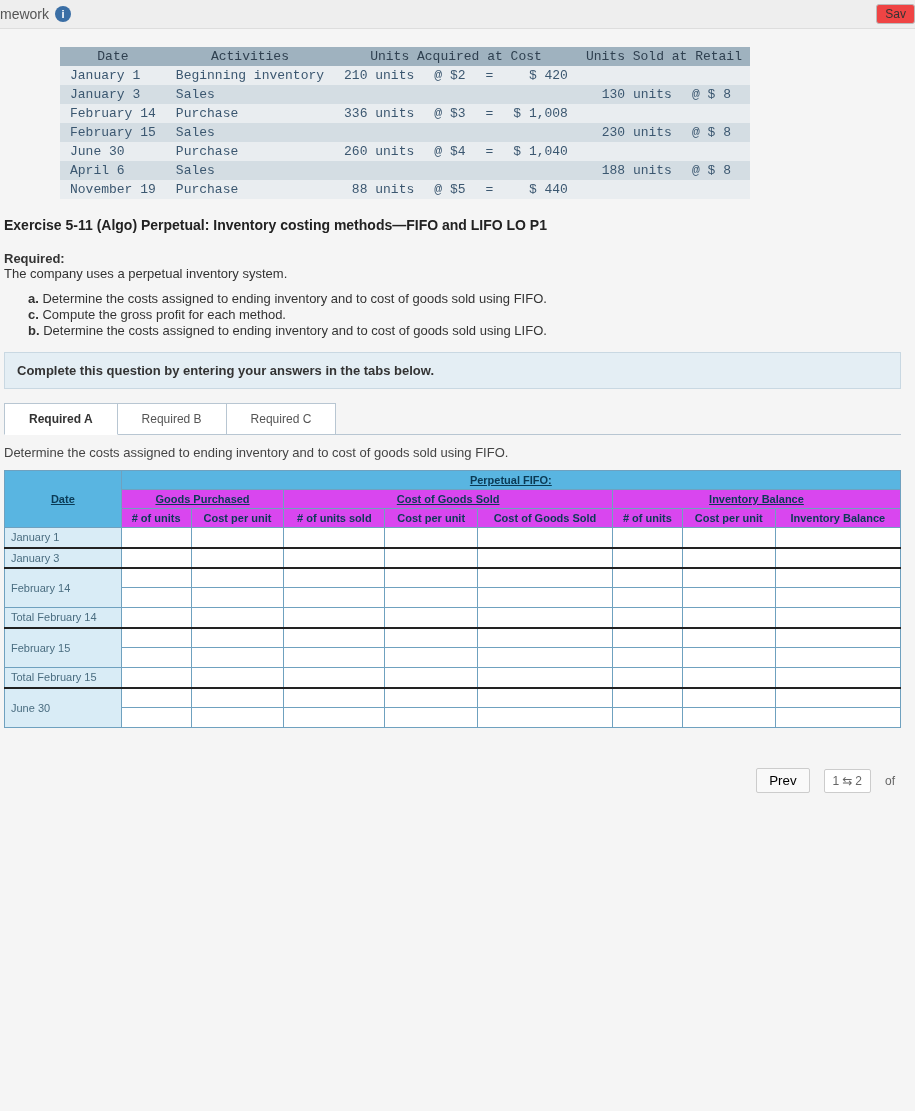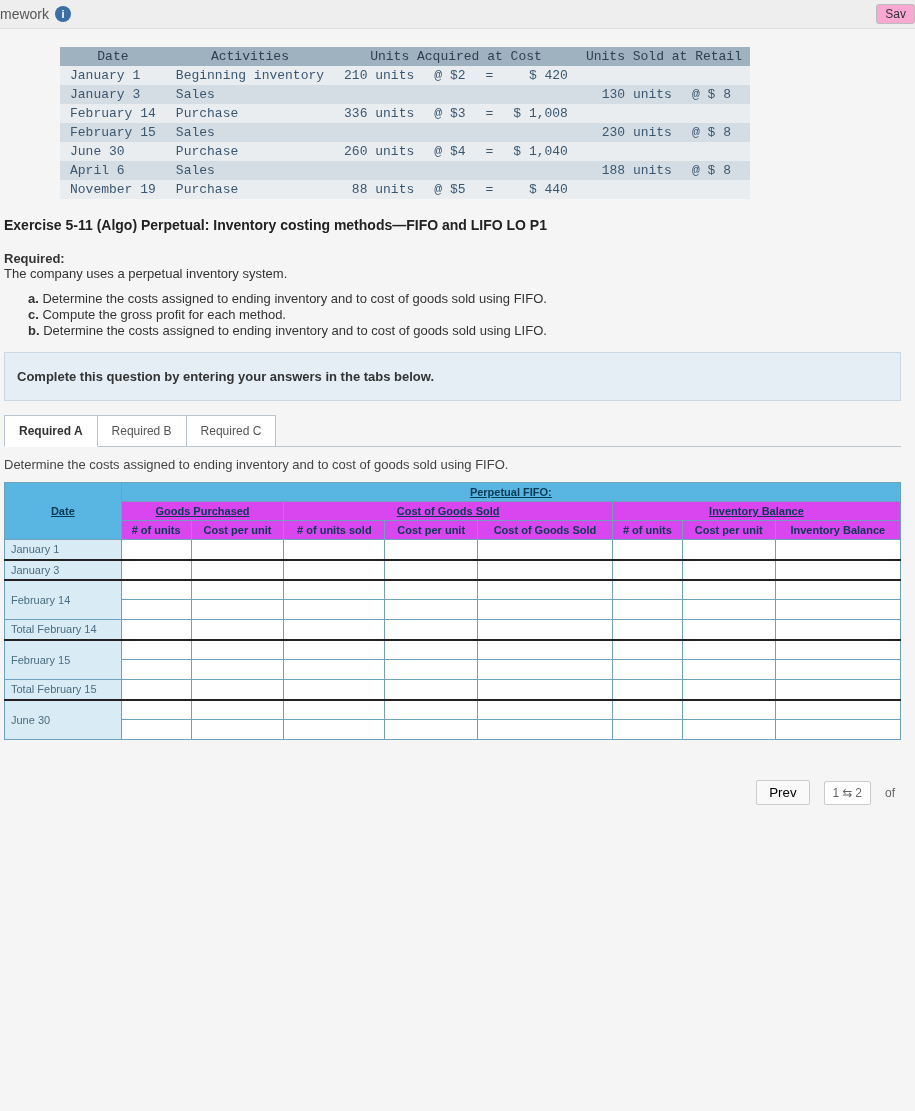--- a/index.html
+++ b/index.html
@@ -19,21 +19,21 @@
     background: #eeeeee;
   }
   .topbar-left { display: flex; align-items: center; gap: 6px; color: #555; font-size: 14px; }
   .info-icon {
     width: 16px; height: 16px; border-radius: 50%;
     background: #3a6ea5; color: #fff;
     display: inline-flex; align-items: center; justify-content: center;
     font-weight: bold; font-size: 11px;
   }
   .save-btn {
-    border: 1px solid #bbb; background: #f9a8d4;
+    border: 1px solid #bbb; background: #ef4444;
     padding: 2px 8px; border-radius: 3px;
     font-size: 12px; color: #333;
   }
   .content { padding: 8px 10px 0 0; }
   
   
   .act-table {
     border-collapse: collapse;
     margin: 10px 0 18px 60px;
     font-family: 'Courier New', monospace;
@@ -59,32 +59,32 @@
   
   .q-title { font-weight: bold; font-size: 14px; margin: 14px 0 18px 4px; color:#222;}
   .req-head { font-weight: bold; margin: 6px 0 0 4px; }
   .req-sub { margin: 0 0 10px 4px; }
   .req-list { margin: 6px 0 14px 28px; }
   .req-list div { margin: 1px 0; }
   .ritem-label { font-weight: bold; display: inline; }
   .instruct {
     background: #e4eef4;
     border: 1px solid #c9d8e2;
-    padding: 16px 12px;
+    padding: 10px 12px;
     margin: 10px 4px;
     font-weight: bold;
     font-size: 13px;
     color: #333;
   }
   
   
   .tabs { display:flex; margin: 14px 0 0 4px; }
   .tab {
     border:1px solid #b8c6d2;
-    padding:8px 14px;
+    padding:8px 24px;
     background:#fff;
     font-size:12px;
     color:#555;
     cursor:pointer;
     margin-right:-1px;
   }
   .tab.active {
     background:#fff; font-weight:bold; color:#333;
     border-bottom:1px solid #fff;
     position:relative; z-index:1;

